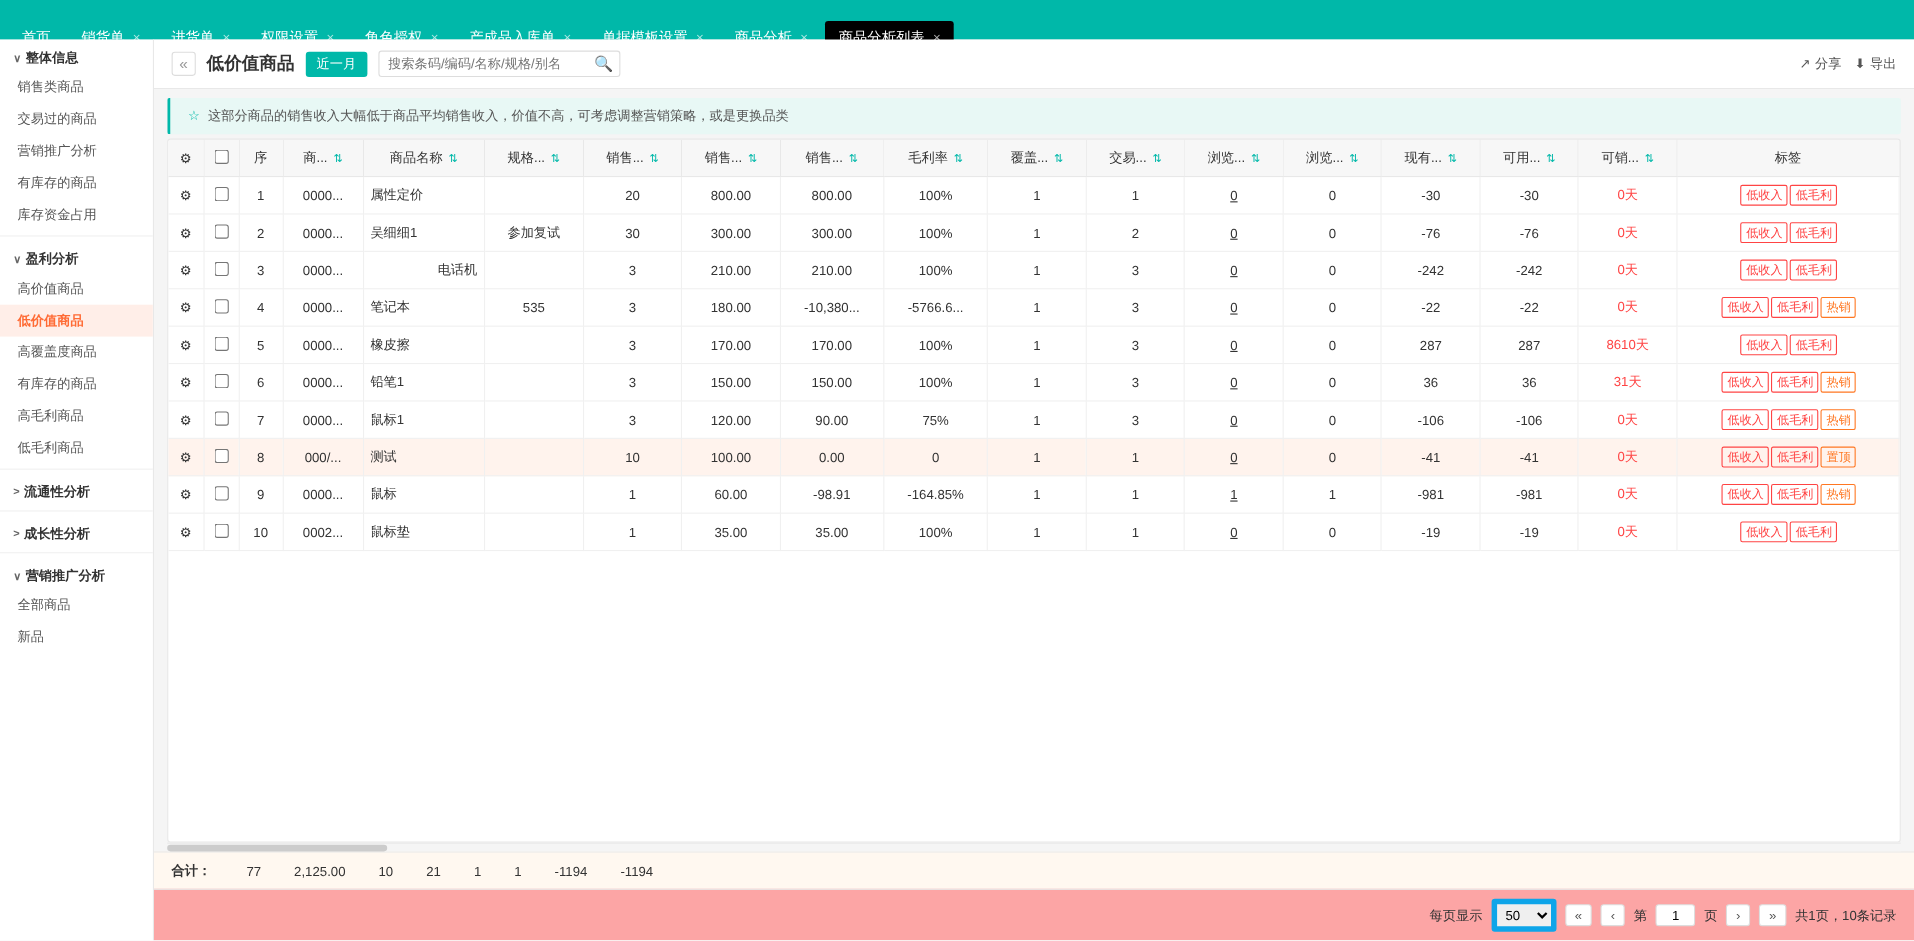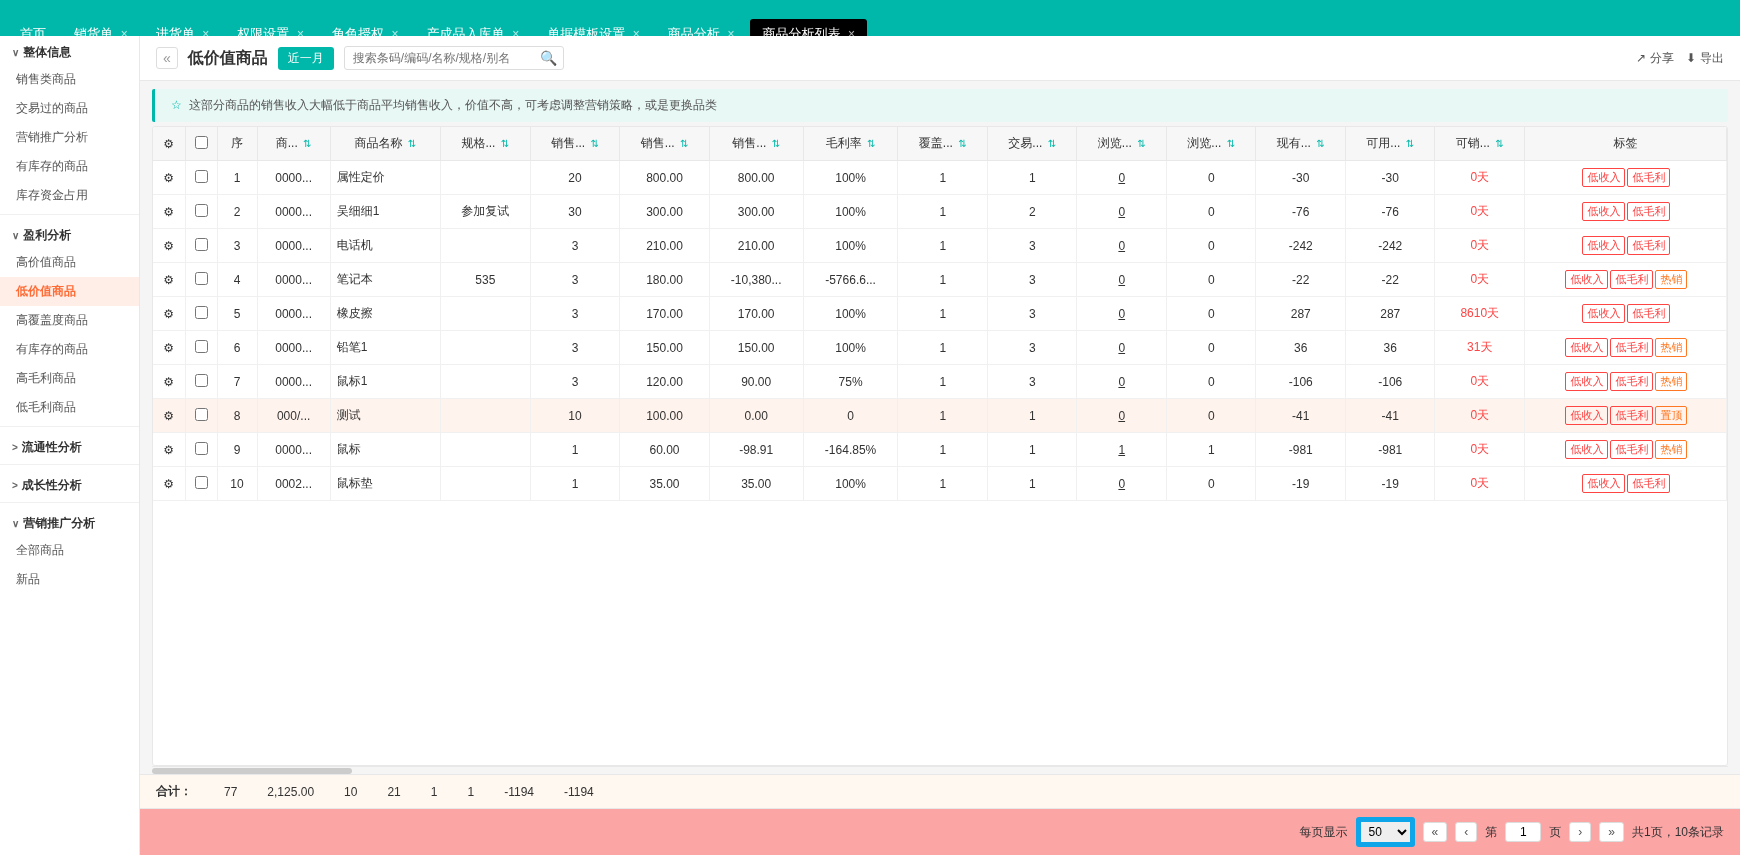--- a/index.html
+++ b/index.html
@@ -421,21 +421,21 @@
               <td>-76</td>
               <td>-76</td>
               <td class="red">0天</td>
               <td><span class="tag red">低收入</span><span class="tag red">低毛利</span></td>
             </tr>
             <tr>
               <td>⚙</td>
               <td><input type="checkbox" style=""></td>
               <td>3</td>
               <td>0000...</td>
-              <td style="text-align: left; margin-top: 19px;">电话机</td>
+              <td style="text-align: right; margin-top: 19px;">电话机</td>
               <td></td>
               <td>3</td>
               <td>210.00</td>
               <td>210.00</td>
               <td>100%</td>
               <td>1</td>
               <td>3</td>
               <td><span class="underline">0</span></td>
               <td>0</td>
               <td>-242</td>

